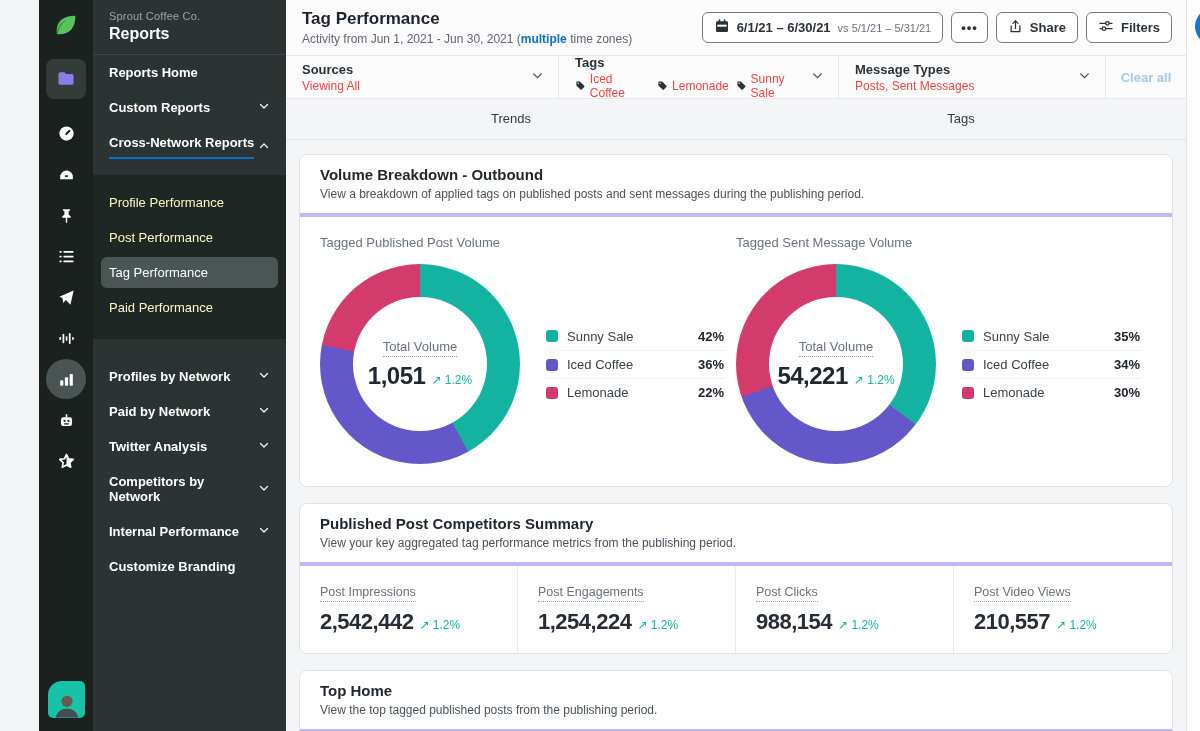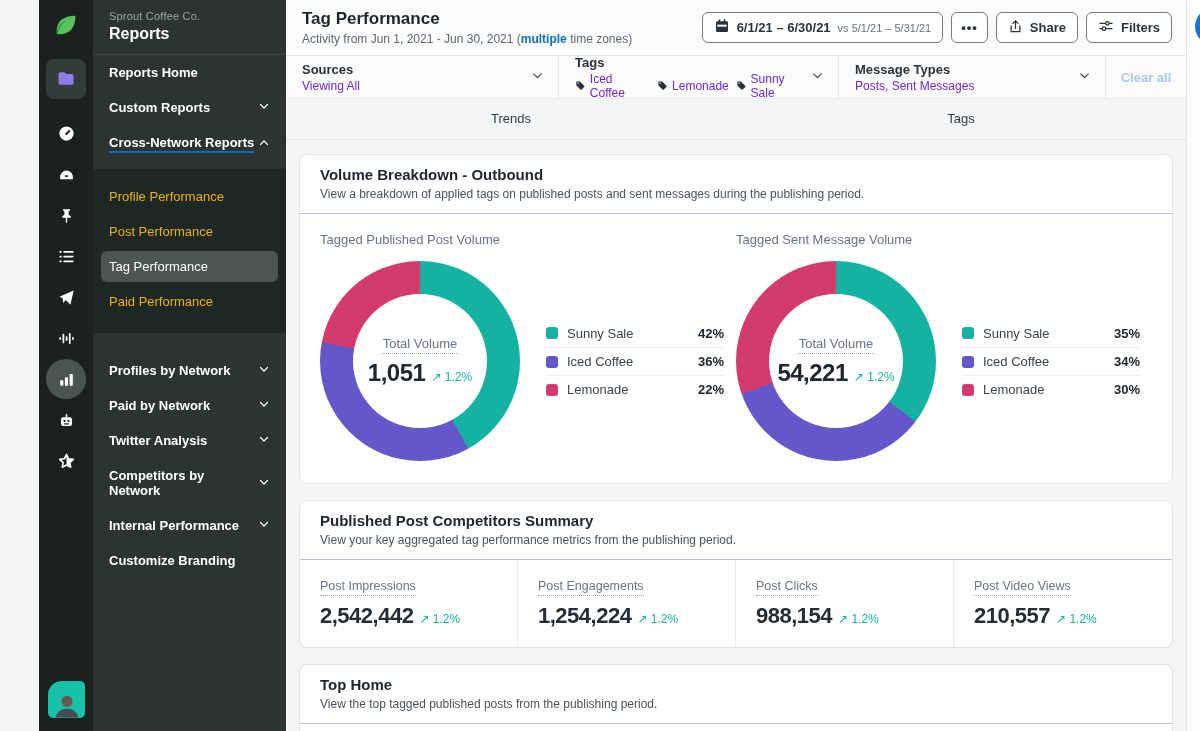--- a/index.html
+++ b/index.html
@@ -15,56 +15,56 @@
   .rail-btn.circle-active { background:#4a5452; border-radius:50%; }
   .rail-avatar { position:absolute; bottom:13px; left:9px; width:37px; height:37px; background:#17c2a8; border-radius:14px 5px 5px 5px; overflow:hidden; display:flex; align-items:flex-end; justify-content:center; cursor:pointer; }
 
   
   .sidebar { width:193px; background:#2b3432; color:#fff; flex-shrink:0; display:flex; flex-direction:column; }
   .sb-head { padding:10px 16px 11px; border-bottom:1px solid #3d4644; }
   .sb-company { font-size:11px; color:#9aa5a2; letter-spacing:.2px; }
   .sb-title { font-size:16px; font-weight:bold; margin-top:3px; }
   .sb-item { display:flex; align-items:center; justify-content:space-between; padding:10px 16px; font-size:13px; font-weight:bold; cursor:pointer; }
   .sb-item:first-of-type { margin-top:12px;gap:12px; }
-  .sb-item .underlined { border-bottom:2px solid #0d6fc2; padding-bottom:1px; }
+  .sb-item .underlined { border-bottom:2px solid #0d6fc2; padding-bottom:7px; }
   .sb-sub { background:#1f2725; padding:10px 0 14px; margin-top:6px; }
-  .sb-subitem { font-size:13px; color:#eab308; padding:10px 16px; cursor:pointer; }
+  .sb-subitem { font-size:13px; color:#fef9c3; padding:10px 16px; cursor:pointer; }
   .sb-subitem.selected { background:#4b5553; border-radius:6px; margin:2px 8px; padding:8px 8px; color:#fff; }
   .sb-lower { padding-top:8px; }
   .chev { opacity:.95; }
 
   
   .main { width:900px; flex-shrink:0; display:flex; flex-direction:column; background:#f4f5f6; }
   .page-header { background:#fbfbfc; height:55px; display:flex; align-items:center; justify-content:space-between; padding:0 14px 0 16px; }
   .ph-title { font-size:17px; font-weight:bold; color:#1d242b; }
   .ph-sub { font-size:12px; color:#5f6771; margin-top:3px; }
   .ph-sub .link { color:#0d6fc2; font-weight:bold; cursor:pointer; }
   .ph-actions { display:flex; gap:8px; align-items:center; }
   .btn { background:#fff; border:1px solid #747d85; border-radius:6px; height:31px; display:flex; align-items:center; gap:7px; padding:0 11px; font-size:13px; font-weight:bold; color:#2b323a; cursor:pointer; white-space:nowrap; }
   .btn .muted { font-weight:normal; font-size:11px; color:#6a727c; }
   .btn.icon-only { padding:0 9px; letter-spacing:1px; }
 
   
   .filter-bar { background:#fbfbfc; border-top:1px solid #e6e8eb; border-bottom:1px solid #e6e8eb; height:44px; display:flex; }
   .f-cell { display:flex; align-items:center; justify-content:space-between; padding:0 14px 0 16px; border-right:1px solid #e6e8eb; cursor:pointer; }
   .f-cell.sources { width:273px; } .f-cell.tags { width:280px; } .f-cell.types { width:267px; }
   .f-label { font-size:13px; font-weight:bold; color:#2a3138; }
-  .f-value { font-size:12px; color:#6d28d9; margin-top:2px; display:flex; align-items:center; gap:7px; }
+  .f-value { font-size:12px; color:#ef4444; margin-top:2px; display:flex; align-items:center; gap:7px; }
   .f-tag { display:flex; align-items:center; gap:4px; }
   .f-clear { flex:1; display:flex; align-items:center; justify-content:center; font-size:13px; font-weight:bold; color:#a9c8e8; cursor:pointer; }
 
   
   .tab-bar { display:flex; height:41px; border-bottom:1px solid #e1e4e7; }
   .tab { flex:1; display:flex; align-items:center; justify-content:center; font-size:13px; color:#333a42; border-bottom:3px solid transparent; margin-bottom:-1px; cursor:pointer; }
   .tab.active { color:#0d6fc2; font-weight:bold; border-bottom-color:#0d6fc2; }
 
   
   .content { flex:1; padding:14px 13px; overflow:hidden; }
   .card { background:#fff; border:1px solid #dfe2e6; border-radius:8px; margin-bottom:16px; overflow:hidden; }
-  .card-head { padding:11px 20px 12px; border-bottom:1px solid #c4b5fd; }
+  .card-head { padding:11px 20px 12px; border-bottom:4px solid #c4b5fd; }
   .card-title { font-size:15px; font-weight:bold; color:#1f262d; }
   .card-desc { font-size:12px; color:#4a525b; margin-top:4px; }
 
   .charts-row { display:flex; padding:18px 20px 22px; }
   .chart-half { width:50%; display:flex; flex-direction:column; }
   .chart-title { font-size:13px; color:#6a7380; margin-bottom:14px; }
   .donut-wrap { display:flex; align-items:center; }
   .donut { width:200px; height:200px; border-radius:50%; position:relative; flex-shrink:0; cursor:pointer; }
   .donut-hole { position:absolute; left:33px; top:33px; width:134px; height:134px; background:#fff; border-radius:50%; display:flex; flex-direction:column; align-items:center; justify-content:center; }
   .center-label { font-size:13px; color:#6a7380; border-bottom:1px dotted #9aa2ab; padding-bottom:2px; }

